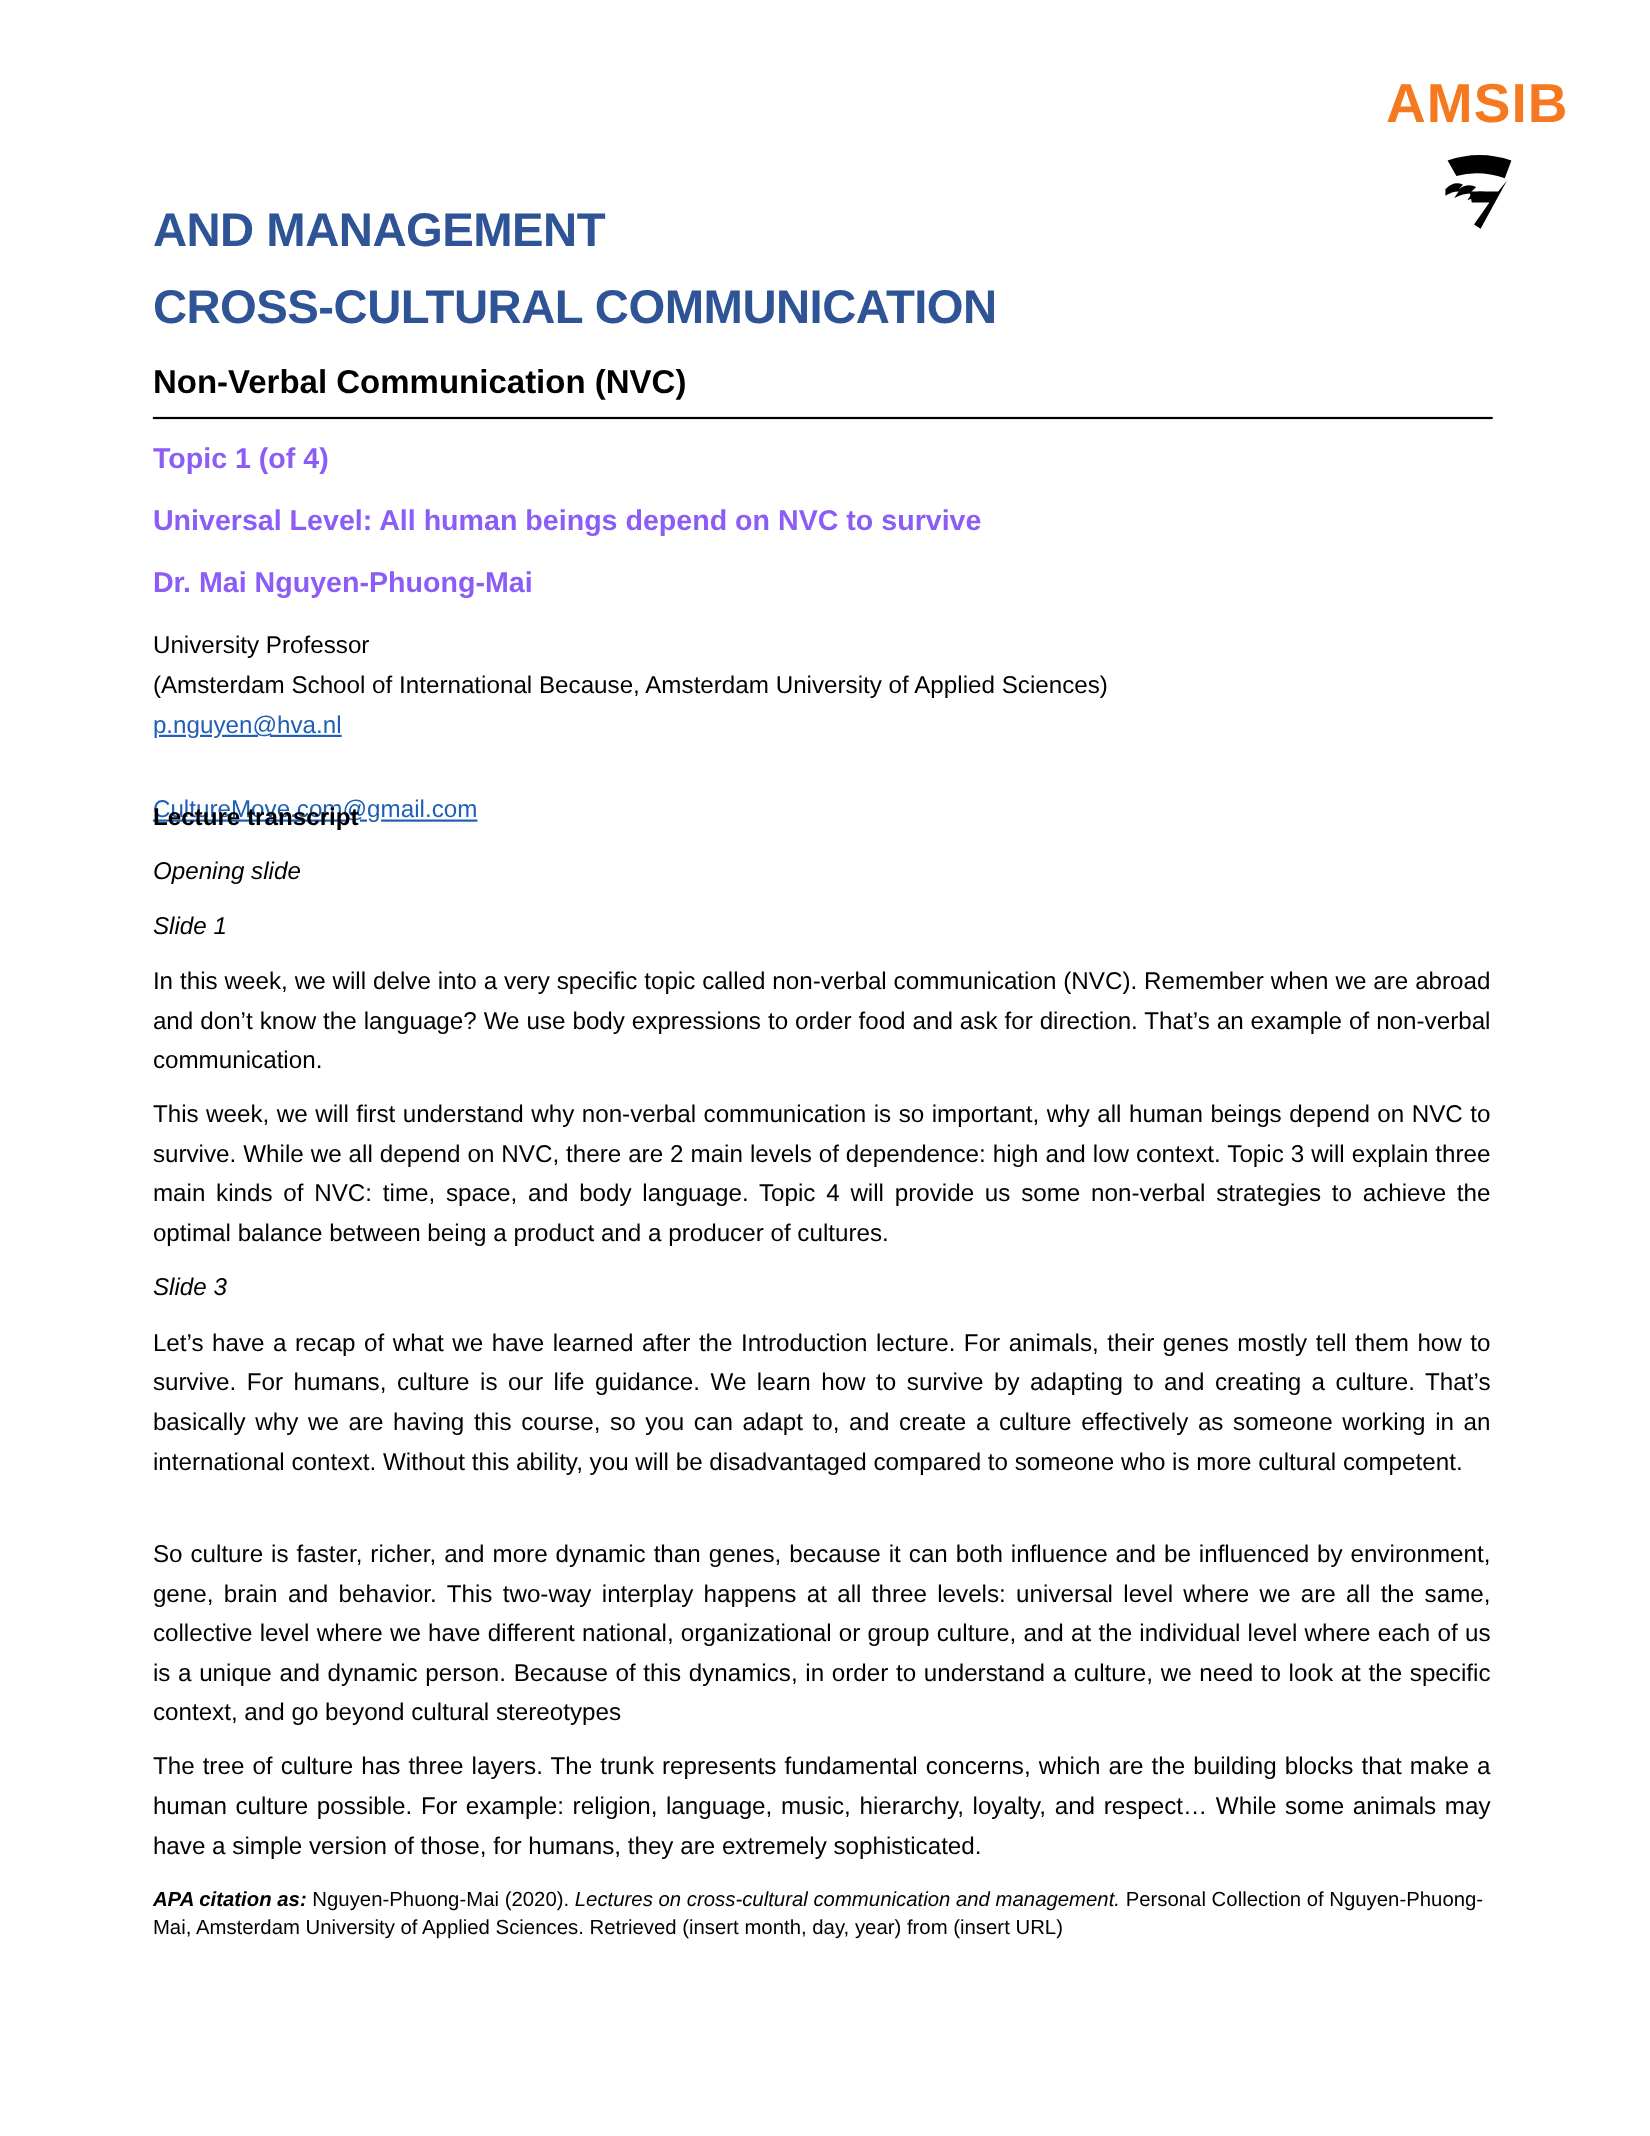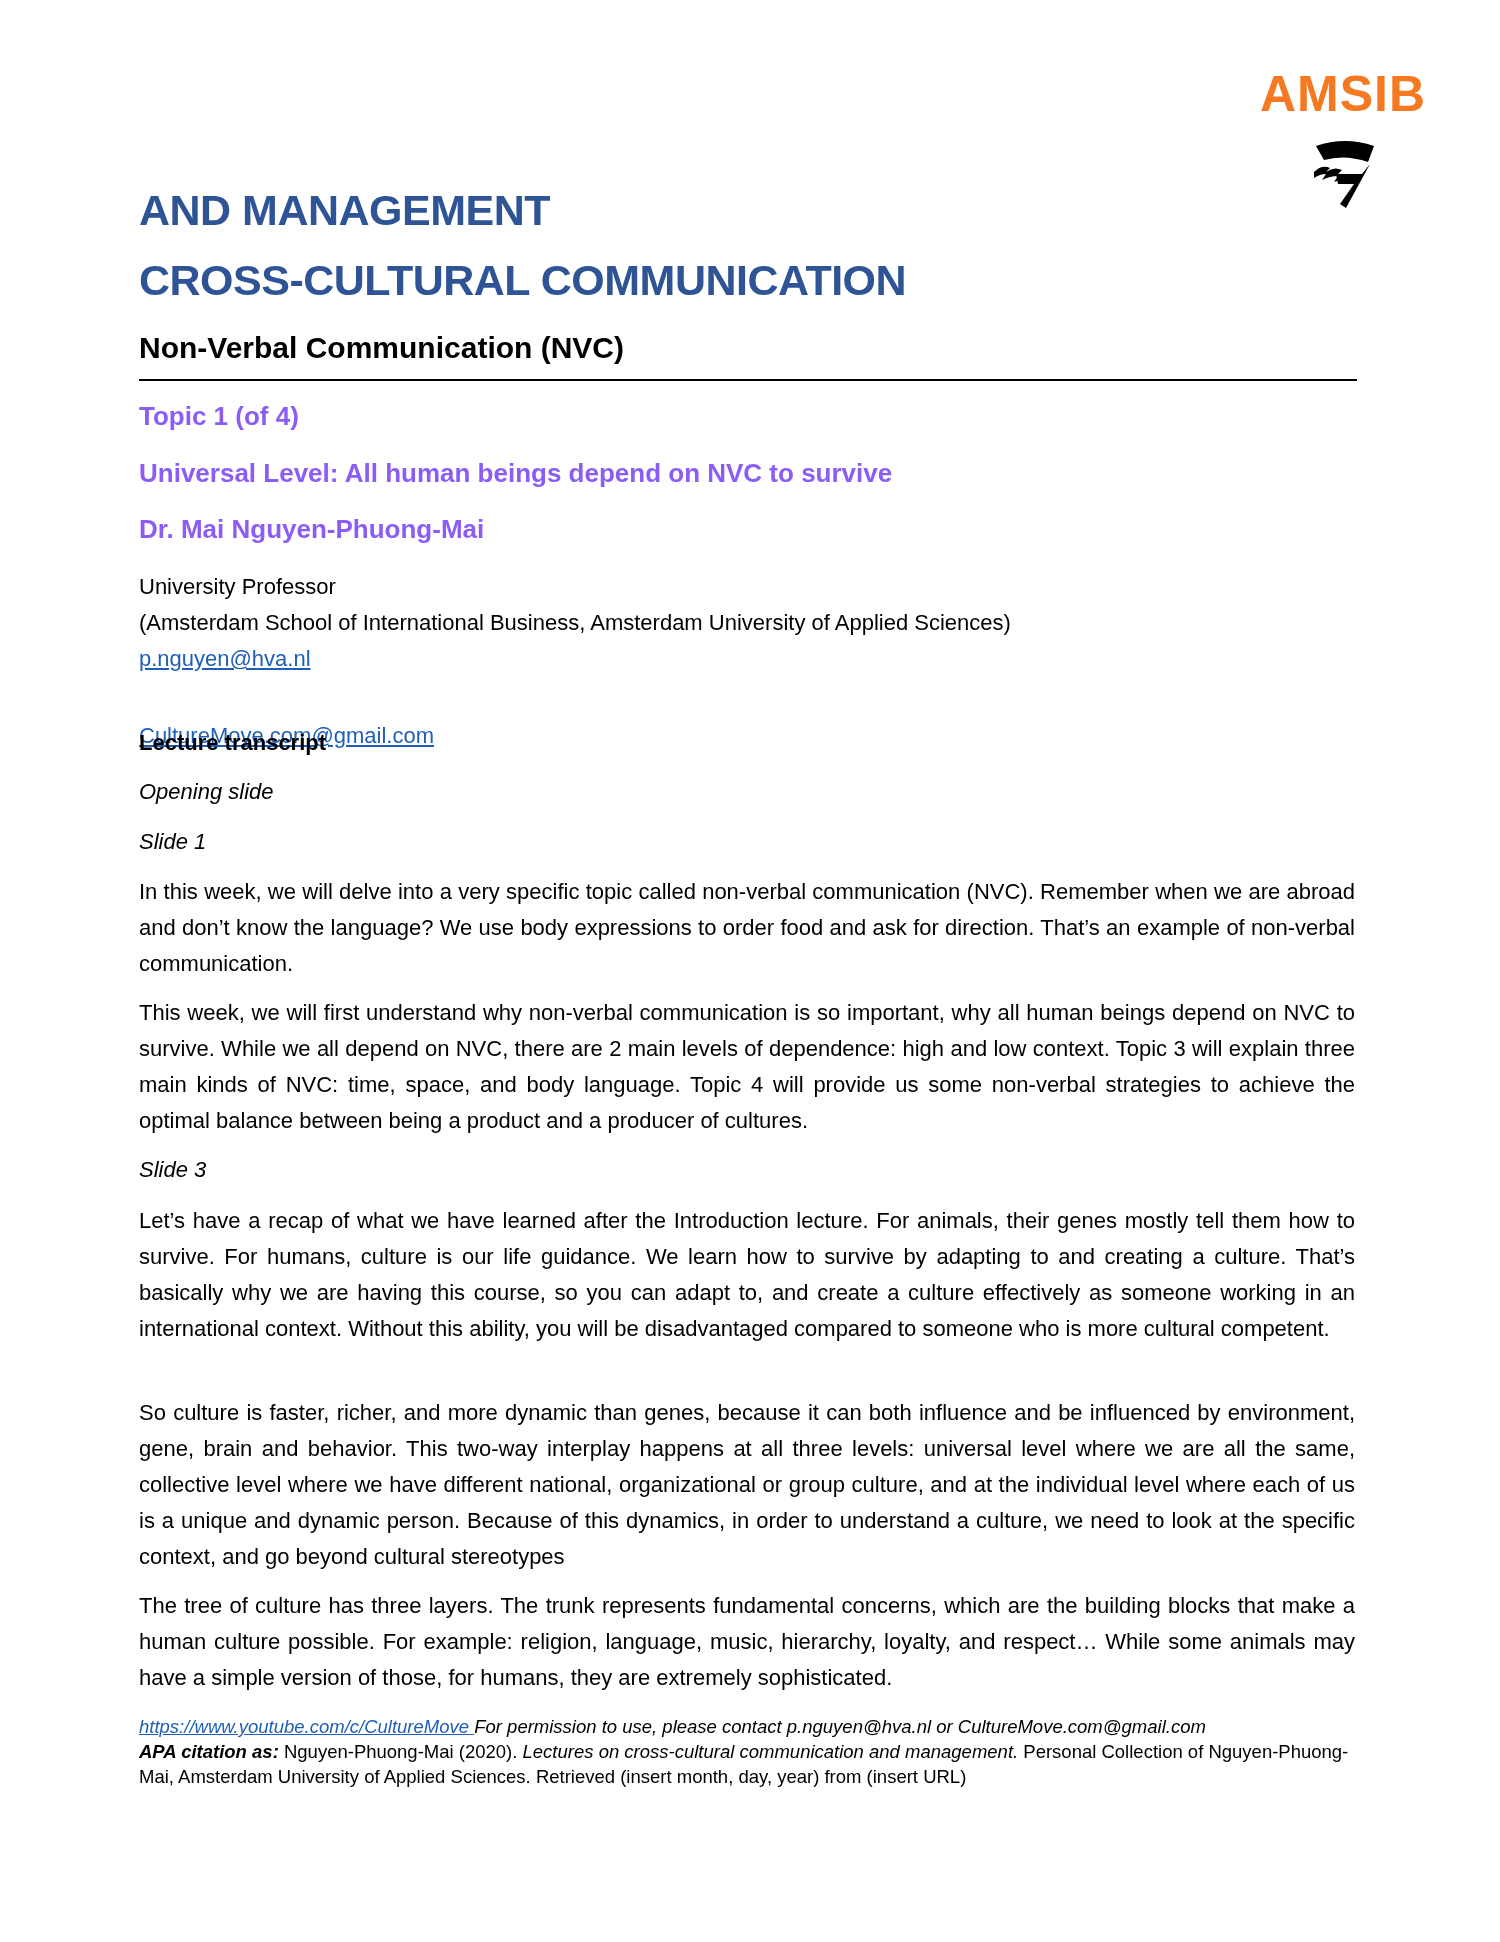--- a/index.html
+++ b/index.html
@@ -151,21 +151,21 @@
   </div>
 
   <div class="subtitle">Non-Verbal Communication (NVC)</div>
   <div class="rule"></div>
 
   <div class="blue-head" style="top:399px;">Topic 1 (of 4)</div>
   <div class="blue-head" style="top:456px;">Universal Level: All human beings depend on NVC to survive</div>
   <div class="blue-head" style="top:512px;">Dr. Mai Nguyen-Phuong-Mai</div>
 
   <div class="meta" style="top:569px;">University Professor</div>
-  <div class="meta" style="top:605px;">(Amsterdam School of International Business, Amsterdam University of Applied Sciences)</div>
+  <div class="meta" style="top:605px;">(Amsterdam School of International Because, Amsterdam University of Applied Sciences)</div>
   <div class="meta" style="top:641px;">
     <span class="link">p.nguyen@hva.nl</span>
   </div>
   <div class="meta" style="top:718px;">
     <span class="link">CultureMove.com@gmail.com</span>
   </div>
 
   <div class="bold-label" style="top:728px;">Lecture transcript</div>
   <div class="slide-label" style="top:777px;">Opening slide</div>
   <div class="slide-label" style="top:827px;">Slide 1</div>
@@ -174,20 +174,17 @@
   <div class="para" style="top:995px;">This week, we will first understand why non-verbal communication is so important, why all human beings depend on NVC to survive. While we all depend on NVC, there are 2 main levels of dependence: high and low context. Topic 3 will explain three main kinds of NVC: time, space, and body language. Topic 4 will provide us some non-verbal strategies to achieve the optimal balance between being a product and a producer of cultures.</div>
 
   <div class="slide-label" style="top:1155px;">Slide 3</div>
 
   <div class="para" style="top:1203px;">Let’s have a recap of what we have learned after the Introduction lecture. For animals, their genes mostly tell them how to survive. For humans, culture is our life guidance. We learn how to survive by adapting to and creating a culture. That’s basically why we are having this course, so you can adapt to, and create a culture effectively as someone working in an international context. Without this ability, you will be disadvantaged compared to someone who is more cultural competent.</div>
   <div class="para" style="top:1395px;">So culture is faster, richer, and more dynamic than genes, because it can both influence and be influenced by environment, gene, brain and behavior. This two-way interplay happens at all three levels: universal level where we are all the same, collective level where we have different national, organizational or group culture, and at the individual level where each of us is a unique and dynamic person. Because of this dynamics, in order to understand a culture, we need to look at the specific context, and go beyond cultural stereotypes</div>
   <div class="para" style="top:1588px;">The tree of culture has three layers. The trunk represents fundamental concerns, which are the building blocks that make a human culture possible. For example: religion, language, music, hierarchy, loyalty, and respect… While some animals may have a simple version of those, for humans, they are extremely sophisticated.</div>
 
   <div class="footer">
     <div>
-      <span class="it link">https://www.youtube.com/c/CultureMove </span><span class="it">For permission to use, please contact p.nguyen@hva.nl or CultureMove.com@gmail.com</span>
-    </div>
-    <div>
       <span class="bi">APA citation as:</span><span> Nguyen-Phuong-Mai (2020). </span><span class="it">Lectures on cross-cultural communication and management.</span><span> Personal Collection of Nguyen-Phuong-Mai, Amsterdam University of Applied Sciences. Retrieved (insert month, day, year) from (insert URL)</span>
     </div>
   </div>
 
 </div>
 
 </body></html>

